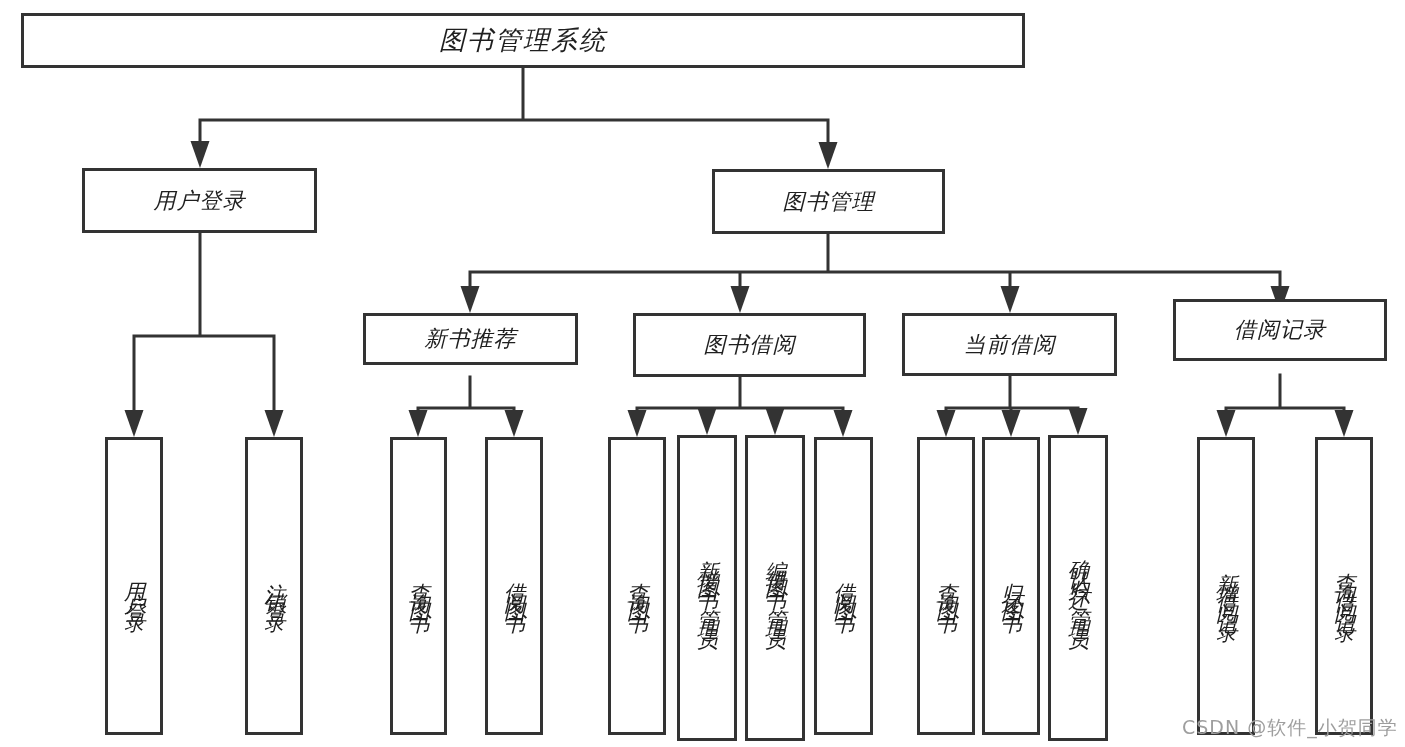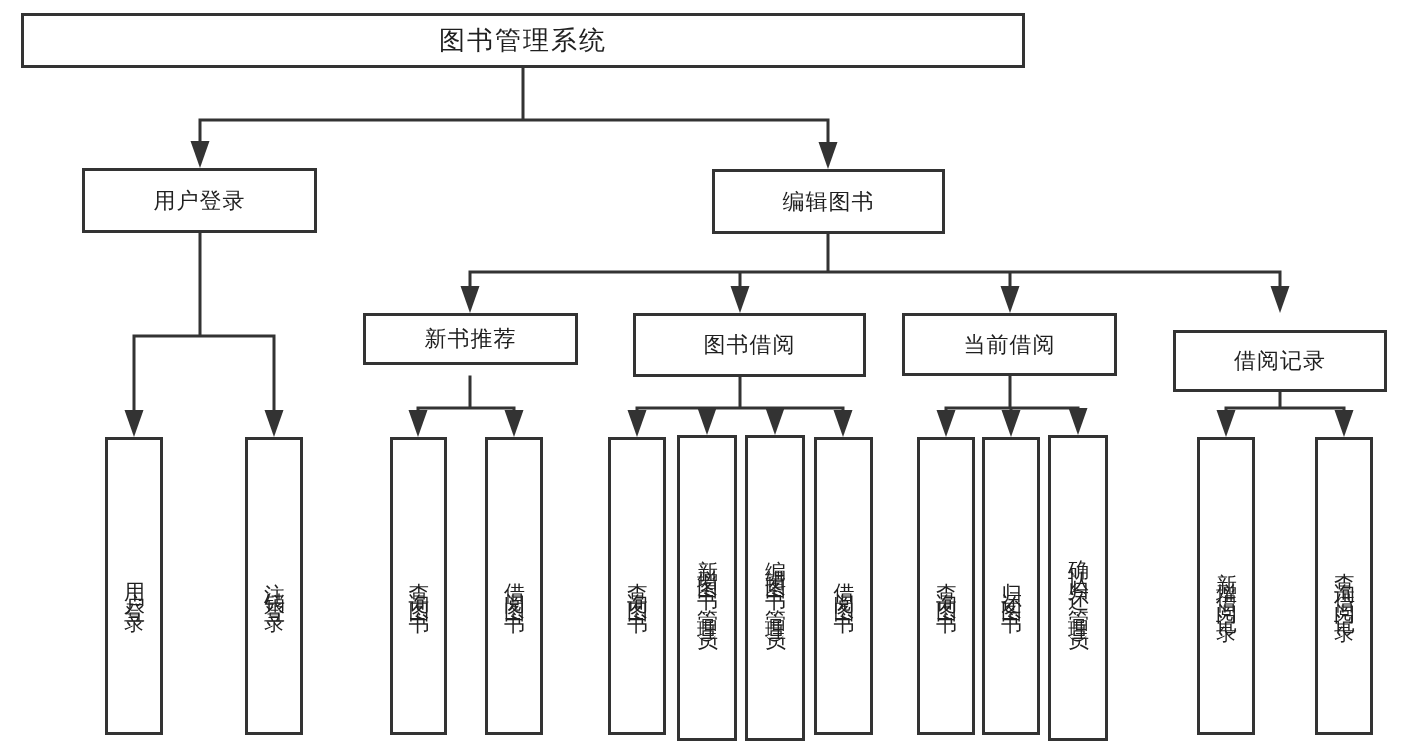--- a/index.html
+++ b/index.html
@@ -14,21 +14,21 @@
     background:var(--background);
     font-family:"DejaVu Sans","Liberation Sans",sans-serif;
   }
   .wires{position:absolute;left:0;top:0;z-index:1;}
   .wires path{stroke:var(--line);stroke-width:3;fill:none;stroke-linecap:square;}
   .wires polygon{fill:var(--line);stroke:none;}
   .box{
     position:absolute;z-index:2;box-sizing:border-box;
     border:3px solid var(--line);background:#ffffff;
     display:flex;align-items:center;justify-content:center;
-    color:var(--text);text-align:center;white-space:nowrap;
+    color:var(--text);text-align:center;white-space:nowrap;font-style:italic;
   }
   .h-root{font-size:26px;letter-spacing:2px;}
   .h-node{font-size:22px;letter-spacing:1px;}
   .vert{
     writing-mode:vertical-rl;text-orientation:mixed;
     font-size:21px;letter-spacing:10px;line-height:1;
   }
   .watermark{
     position:absolute;z-index:3;left:1182px;top:715px;
     font-size:19px;letter-spacing:1px;color:var(--watermark);
@@ -73,38 +73,39 @@
     <polygon points="936.5,410 955.5,410 946,437"></polygon>
     <polygon points="1001.5,410 1020.5,410 1011,437"></polygon>
     <polygon points="1068.5,408 1087.5,408 1078,435"></polygon>
     <polygon points="1216.5,410 1235.5,410 1226,437"></polygon>
     <polygon points="1334.5,410 1353.5,410 1344,437"></polygon>
   </svg>
 
   <div class="box h-root" style="left:21px;top:13px;width:1004px;height:55px">图书管理系统</div>
 
   <div class="box h-node" style="left:82px;top:168px;width:235px;height:65px">用户登录</div>
-  <div class="box h-node" style="left:712px;top:169px;width:233px;height:65px">编辑图书</div>
+  <div class="box h-node" style="left:712px;top:169px;width:233px;height:65px">图书管理</div>
 
   <div class="box h-node" style="left:363px;top:313px;width:215px;height:52px">新书推荐</div>
   <div class="box h-node" style="left:633px;top:313px;width:233px;height:64px">图书借阅</div>
   <div class="box h-node" style="left:902px;top:313px;width:215px;height:63px">当前借阅</div>
-  <div class="box h-node" style="left:1173px;top:330px;width:214px;height:62px">借阅记录</div>
+  <div class="box h-node" style="left:1173px;top:299px;width:214px;height:62px">借阅记录</div>
 
   <div class="box vert" style="left:105px;top:437px;width:58px;height:298px">用户登录</div>
   <div class="box vert" style="left:245px;top:437px;width:58px;height:298px">注销登录</div>
 
   <div class="box vert" style="left:390px;top:437px;width:57px;height:298px">查询图书</div>
   <div class="box vert" style="left:485px;top:437px;width:58px;height:298px">借阅图书</div>
 
   <div class="box vert" style="left:608px;top:437px;width:58px;height:298px">查询图书</div>
   <div class="box vert" style="left:677px;top:435px;width:60px;height:306px">新增图书（管理员）</div>
   <div class="box vert" style="left:745px;top:435px;width:60px;height:306px">编辑图书（管理员）</div>
   <div class="box vert" style="left:814px;top:437px;width:59px;height:298px">借阅图书</div>
 
   <div class="box vert" style="left:917px;top:437px;width:58px;height:298px">查询图书</div>
   <div class="box vert" style="left:982px;top:437px;width:58px;height:298px">归还图书</div>
   <div class="box vert" style="left:1048px;top:435px;width:60px;height:306px">确认归还（管理员）</div>
 
   <div class="box vert" style="left:1197px;top:437px;width:58px;height:298px">新增借阅记录</div>
   <div class="box vert" style="left:1315px;top:437px;width:58px;height:298px">查询借阅记录</div>
 
+  <div class="watermark">CSDN @软件_小贺同学</div>
 </div>
 
 </body></html>

